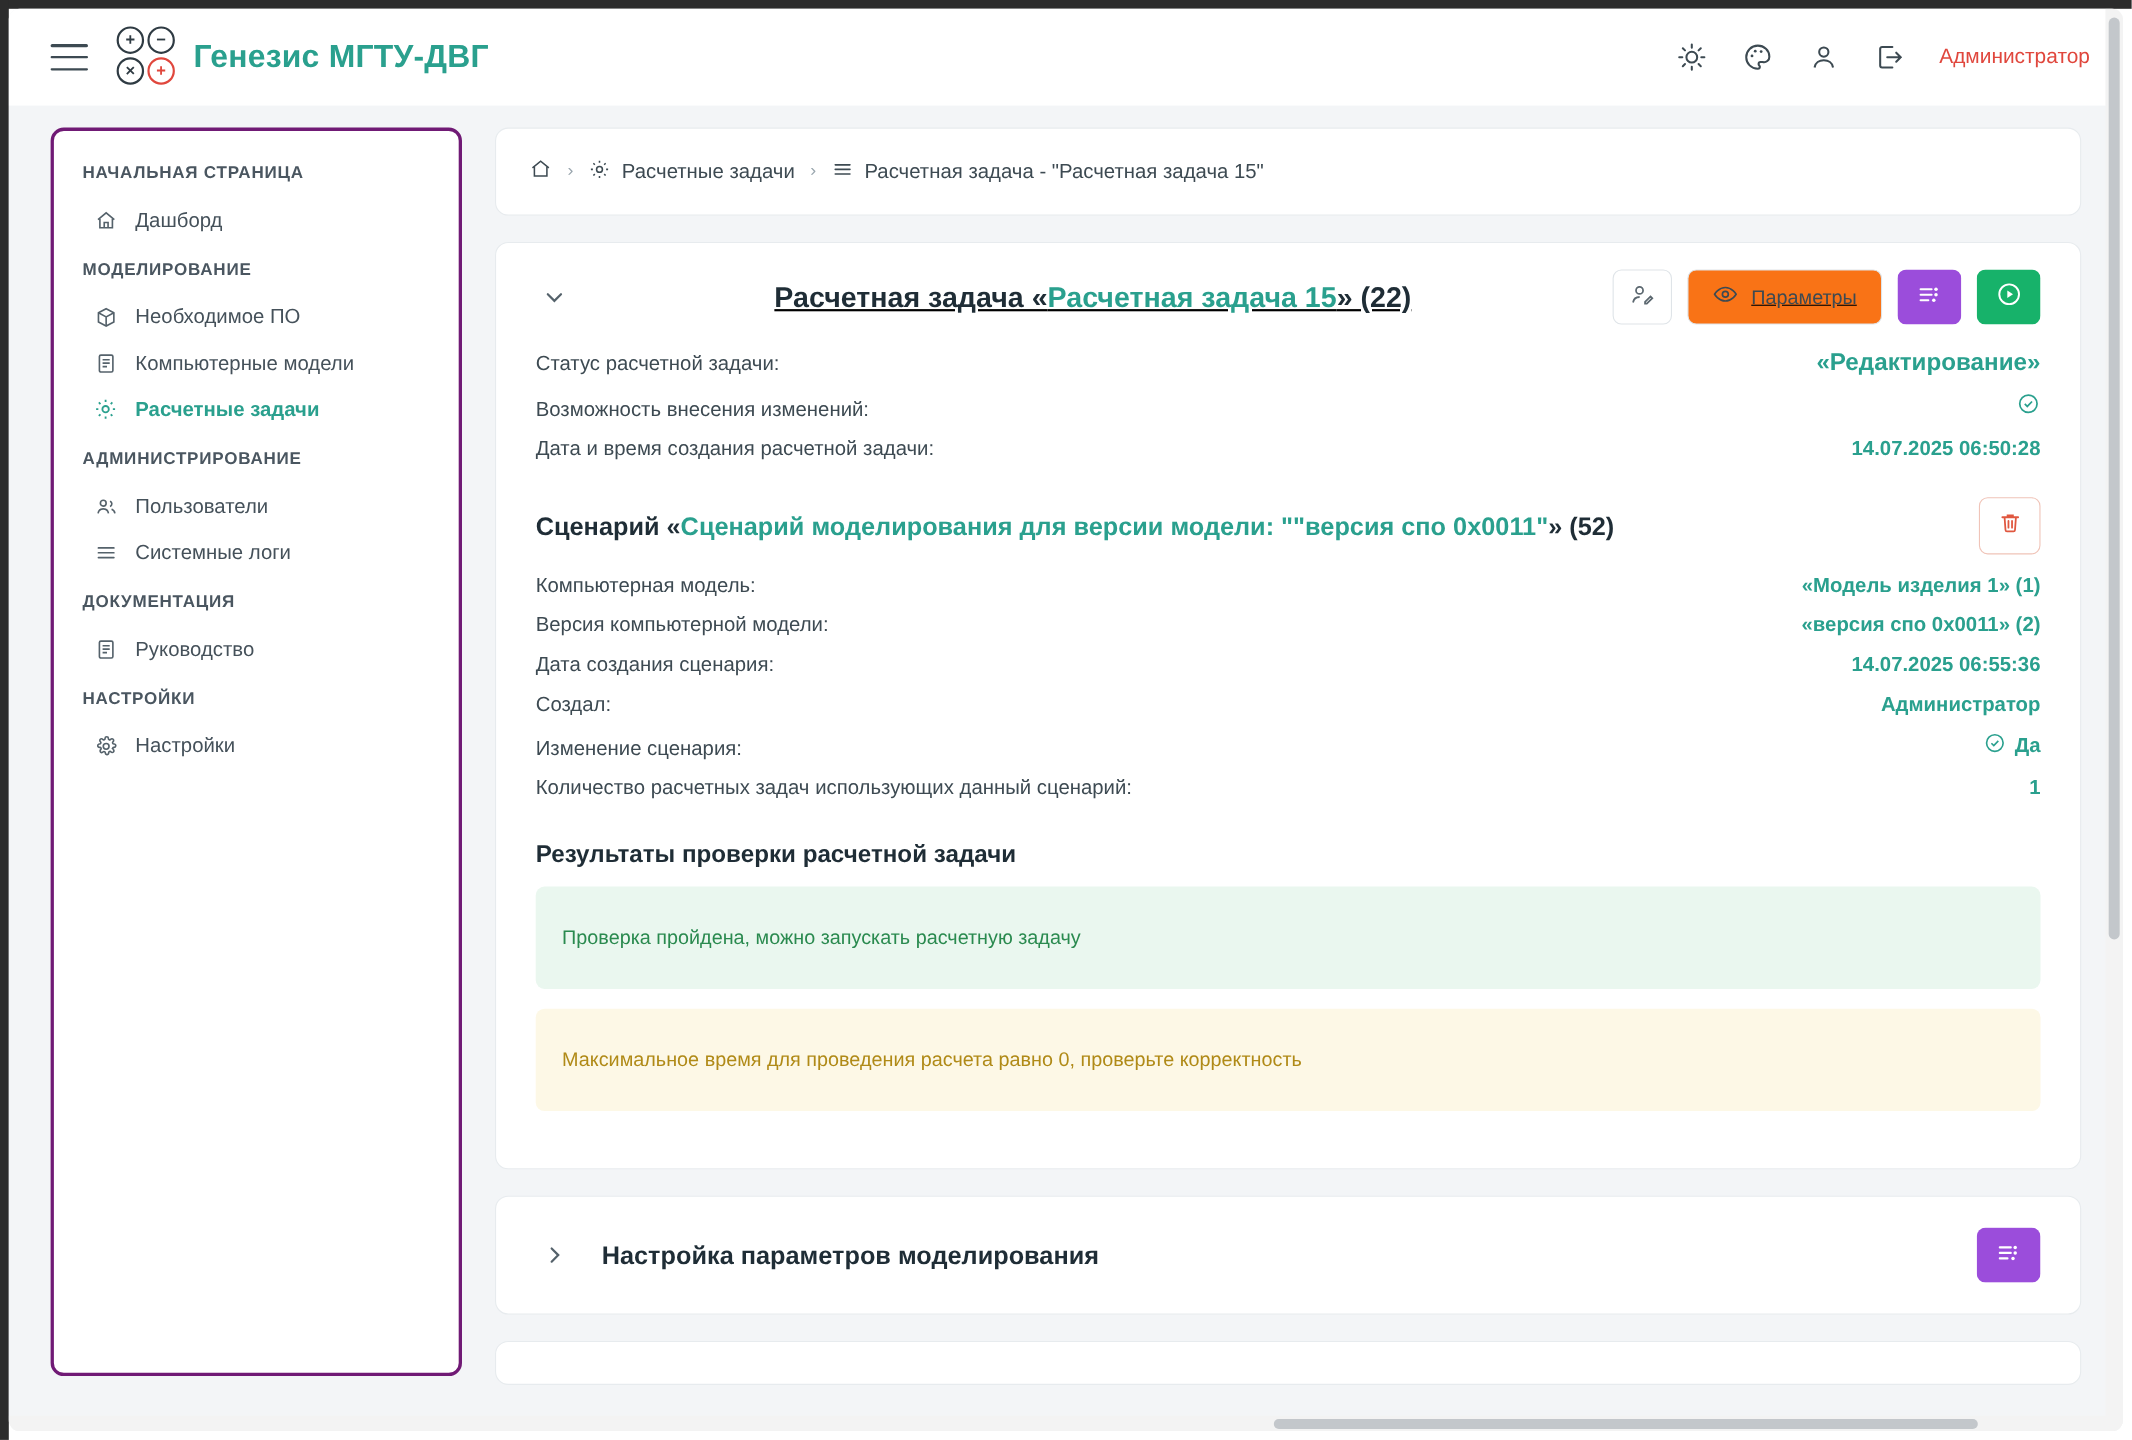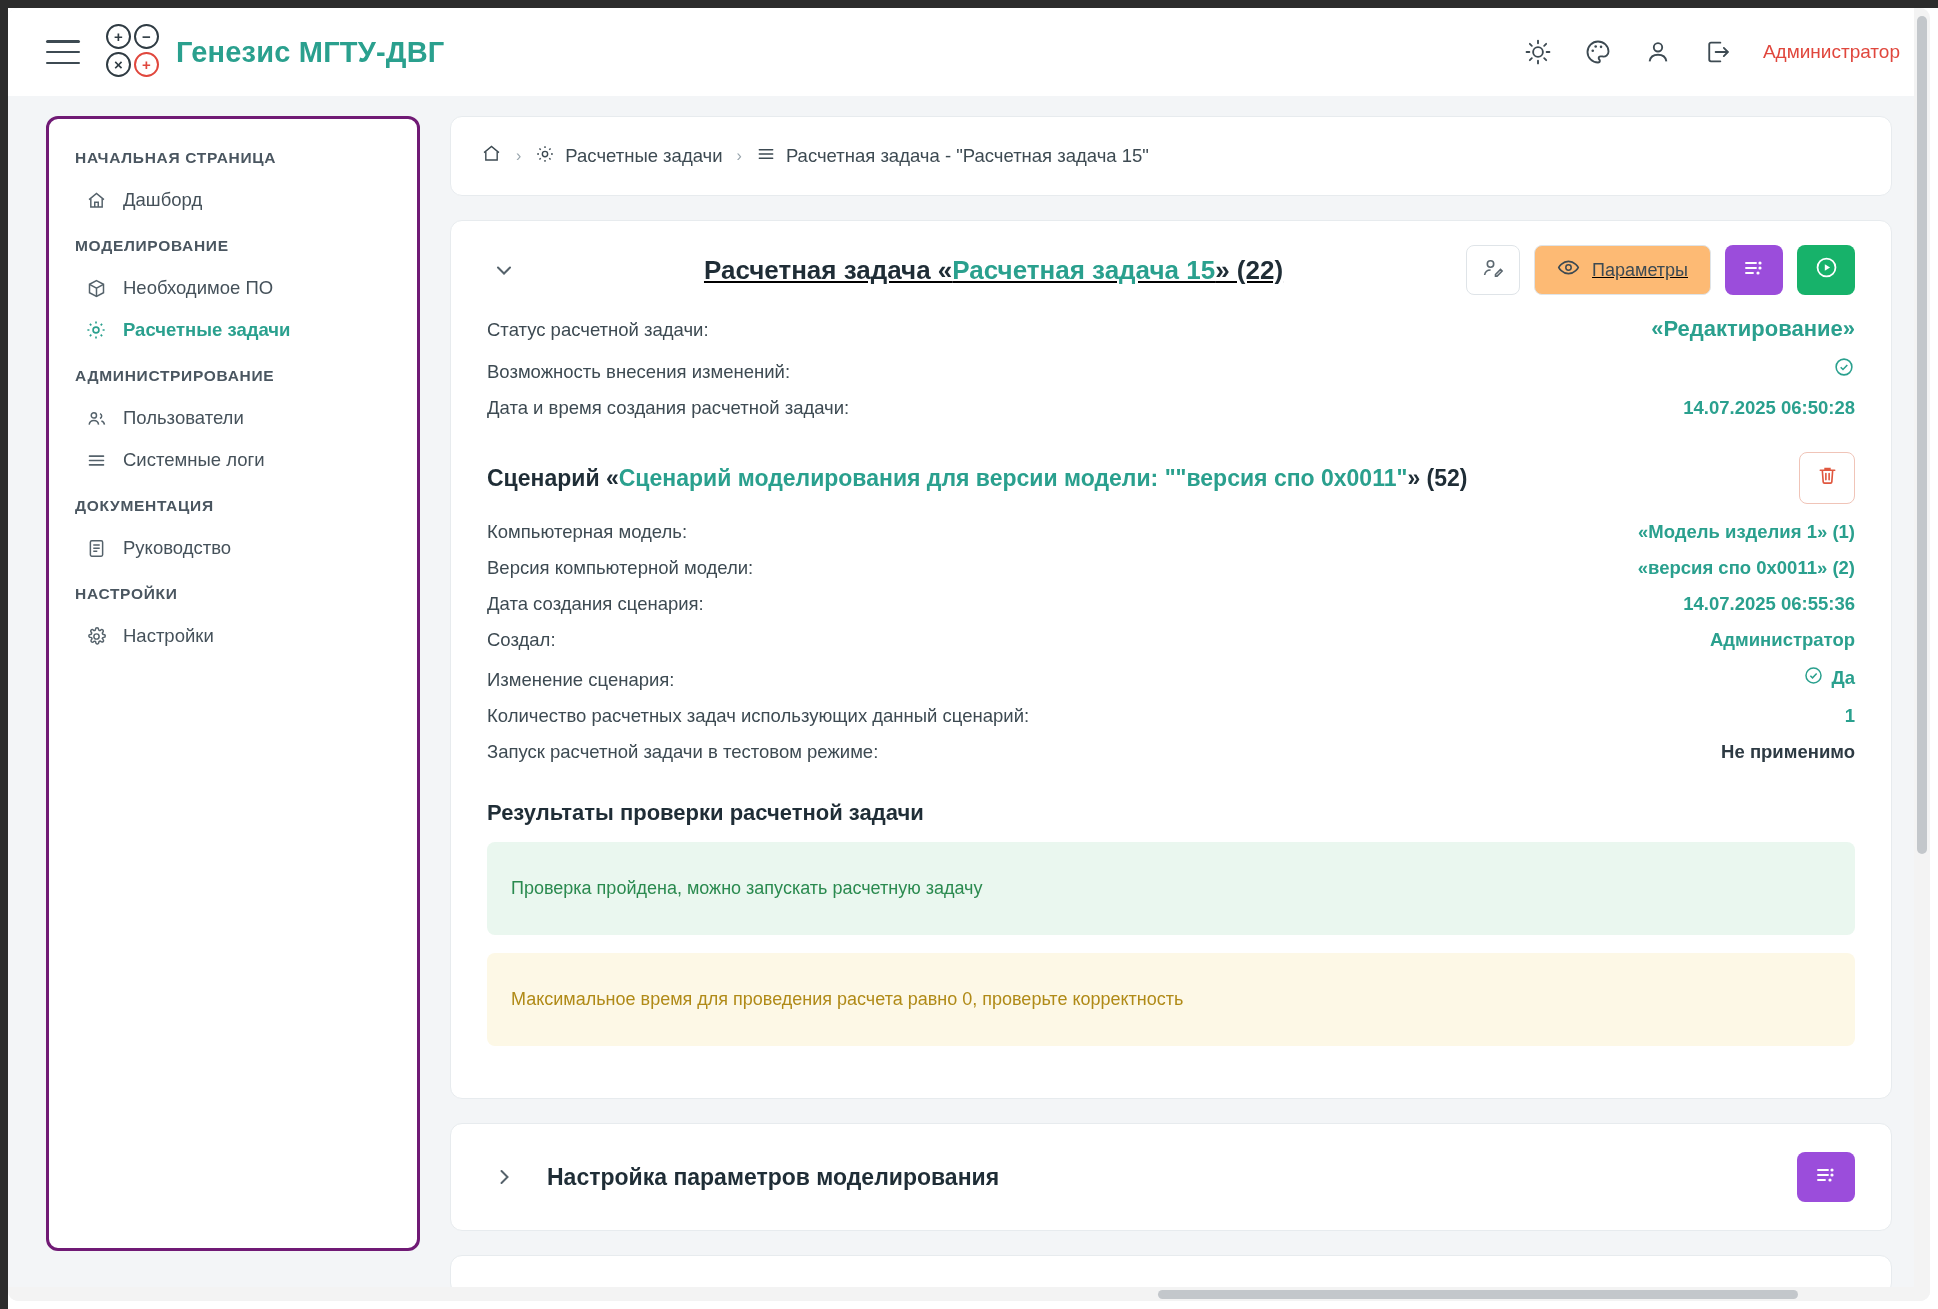--- a/index.html
+++ b/index.html
@@ -115,21 +115,21 @@
     flex: 1 1 auto; text-align: center;
     font-size: 26px; font-weight: bold; color: #1f2d36;
   }
   .task-title .hl { color: #2aa08e; }
   .head-actions { display: flex; align-items: center; gap: 14px; flex: 0 0 auto; }
   .btn {
     height: 50px; border-radius: 8px; display: flex; align-items: center; justify-content: center;
     gap: 12px; cursor: pointer; font-size: 18px; border: 1px solid transparent;
   }
   .btn-ghost { width: 54px; background:#fff; border-color:#dfe4e8; color:#5c6870; }
-  .btn-outline { padding: 0 22px; background:#fdba74; border-color:#dfe4e8; color:#3d4a52; }
+  .btn-outline { padding: 0 22px; background:#f97316; border-color:#dfe4e8; color:#3d4a52; }
   .btn-purple { width: 58px; background:#9b4ddb; color:#fff; }
   .btn-green { width: 58px; background:#17b26a; color:#fff; }
   .btn-danger-outline { width: 56px; height: 52px; background:#fff; border:1px solid #f0c4b8; color:#e0573f; border-radius:8px; display:flex; align-items:center; justify-content:center; cursor:pointer; }
 
   .row {
     display: flex; align-items: baseline; justify-content: space-between;
     padding: 7px 0; font-size: 18.5px; color: #3d4a52;
   }
   .row .val { font-weight: bold; color: #2aa08e; text-align: right; display:flex; align-items:center; gap:8px; }
   .row .val.plain { color: #2d3a43; }
@@ -247,20 +247,29 @@
 
       <div class="sb-group">МОДЕЛИРОВАНИЕ</div>
       <div class="sb-item">
         <span class="ic">
           <svg width="21" height="21" viewBox="0 0 24 24" fill="none" stroke="currentColor" stroke-width="1.7">
               <path d="M12 3 20 7.2v9.6L12 21l-8-4.2V7.2z"></path>
               <path d="M4 7.2 12 11.5l8-4.3M12 11.5V21"></path>
             </svg>
         </span>
         <span>Необходимое ПО</span>
+      </div>
+      <div class="sb-item">
+        <span class="ic">
+          <svg width="21" height="21" viewBox="0 0 24 24" fill="none" stroke="currentColor" stroke-width="1.7">
+              <rect x="5" y="3.2" width="14" height="17.6" rx="1.6"></rect>
+              <path d="M8.3 8h7.4M8.3 11.6h7.4M8.3 15.2h4.6"></path>
+            </svg>
+        </span>
+        <span>Компьютерные модели</span>
       </div>
       <div class="sb-item active">
         <span class="ic">
           <svg width="22" height="22" viewBox="0 0 24 24" fill="none" stroke="currentColor" stroke-width="1.8">
               <circle cx="12" cy="12" r="3.2"></circle>
               <path d="M12 2.6v2.2M12 19.2v2.2M2.6 12h2.2M19.2 12h2.2M5.3 5.3l1.6 1.6M17.1 17.1l1.6 1.6M18.7 5.3l-1.6 1.6M6.9 17.1l-1.6 1.6"></path>
             </svg>
         </span>
         <span>Расчетные задачи</span>
       </div>
@@ -453,24 +462,20 @@
                     <path d="m8.4 12.2 2.5 2.5 4.7-4.9"></path>
                   </svg>
               </span>
               <span>Да</span>
             </span>
           </div>
           <div class="row">
             <span>Количество расчетных задач использующих данный сценарий:</span>
             <span class="val">1</span>
           </div>
-          <div class="row">
-            <span>Запуск расчетной задачи в тестовом режиме:</span>
-            <span class="val plain">Не применимо</span>
-          </div>
         </div>
 
         <div class="results-title">Результаты проверки расчетной задачи</div>
         <div class="alert alert-success">Проверка пройдена, можно запускать расчетную задачу</div>
         <div class="alert alert-warning">Максимальное время для проведения расчета равно 0, проверьте корректность</div>
       </div>
 
       <div class="card collapsed-card">
         <span class="chev">
           <svg width="24" height="24" viewBox="0 0 24 24" fill="none" stroke="currentColor" stroke-width="2" stroke-linecap="round">

